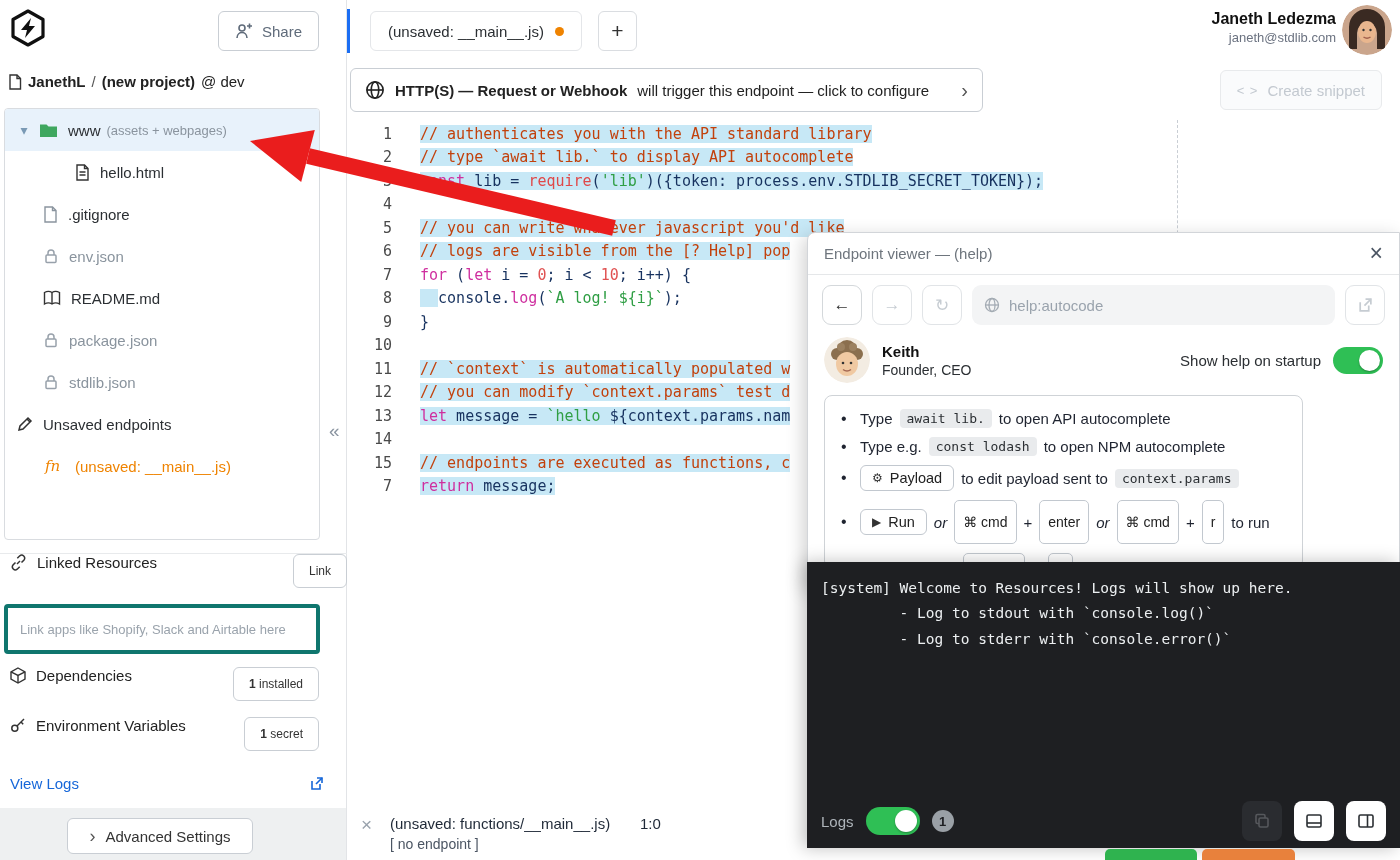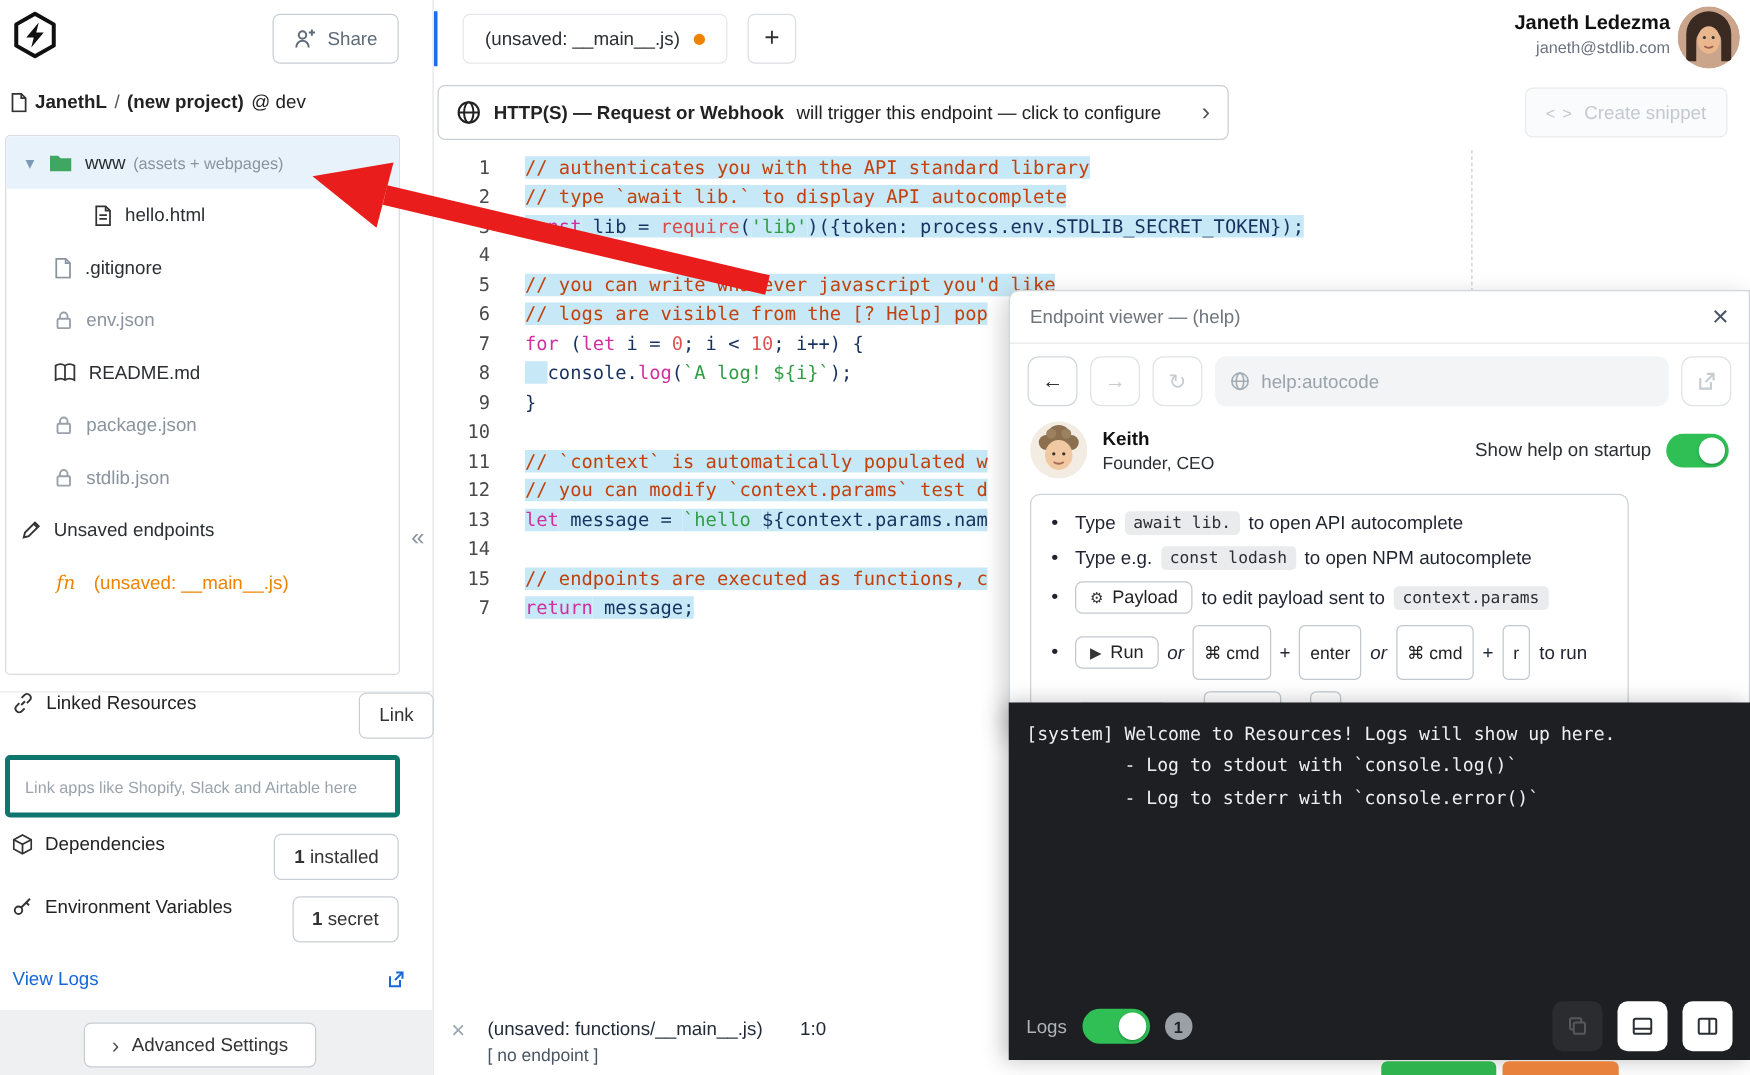--- a/index.html
+++ b/index.html
@@ -29,21 +29,21 @@
   .tree-row.unsaved { color:#ef8300; }
   .caret { color:#7a9ab5; font-size:14px; width:14px; text-align:center; }
   .fn-glyph { font-style:italic; font-size:15px; color:#ef8300; width:20px; font-family:"DejaVu Serif", serif; }
   .collapse-handle { position:absolute; left:329px; top:420px; font-size:19px; color:#8a94a0;
     z-index:12; cursor:pointer; }
 
   .section-row { position:absolute; left:0; right:27px; display:flex; align-items:flex-start; }
   .sec-icon { margin-left:10px; }
   .sec-label { margin-left:10px; font-size:15px; color:#222; }
   .sec-btn { margin-left:auto; border:1px solid #c9ced4; border-radius:6px; background:#fff;
-    padding:9px 15px; font-size:15px; color:#333; cursor:pointer; }
+    padding:9px 15px; font-size:12px; color:#333; cursor:pointer; }
   .sec-btn b { font-weight:bold; }
   .linked-row { top:553px; height:44px; border-top:1px solid #e8eaec; width:347px; }
   .link-input { position:absolute; left:4px; top:604px; width:316px; height:50px;
     border:4px solid #0f766e; border-radius:4px; padding:0 12px; font-size:13px; color:#333;
     font-family:"Liberation Sans", sans-serif; }
   .link-input::placeholder { color:#9aa3ac; }
   .deps-row { top:667px; height:40px; }
   .env-row { top:717px; height:40px; }
   .view-logs { position:absolute; left:10px; top:775px; display:flex; align-items:center; gap:10px;
     color:#1667d9; font-size:15px; cursor:pointer; }

